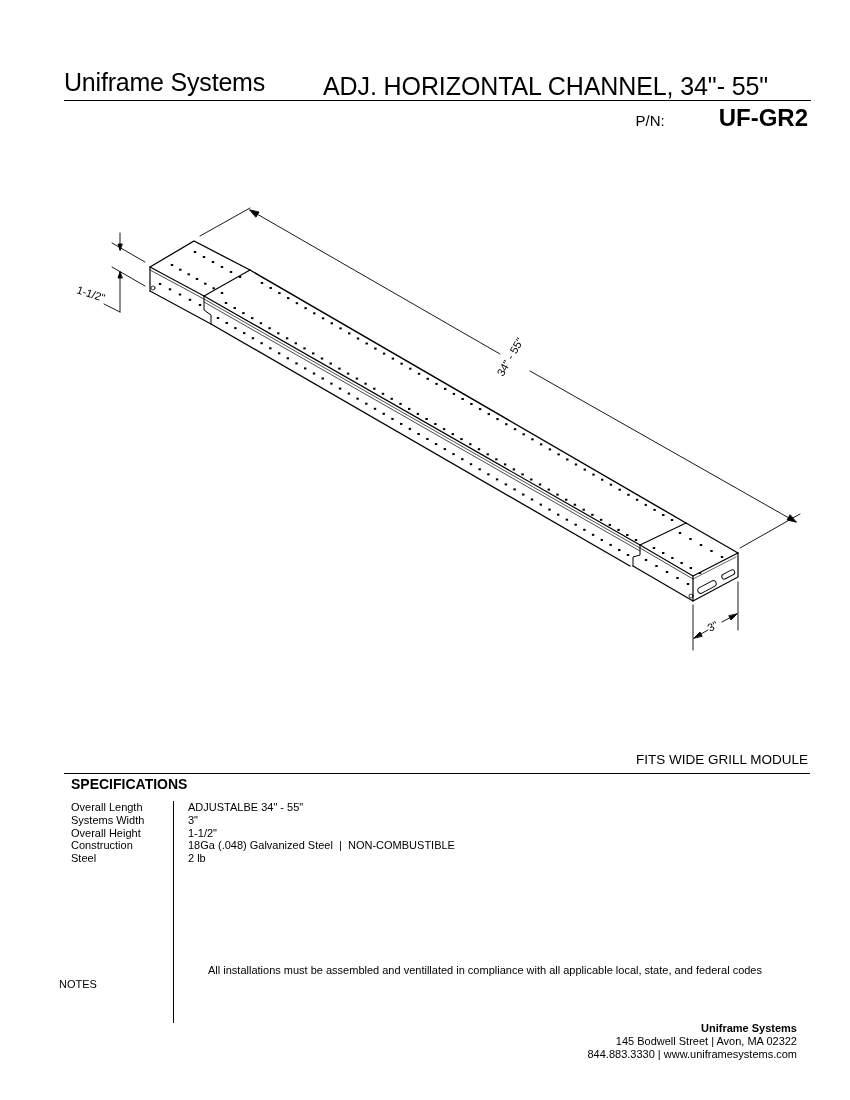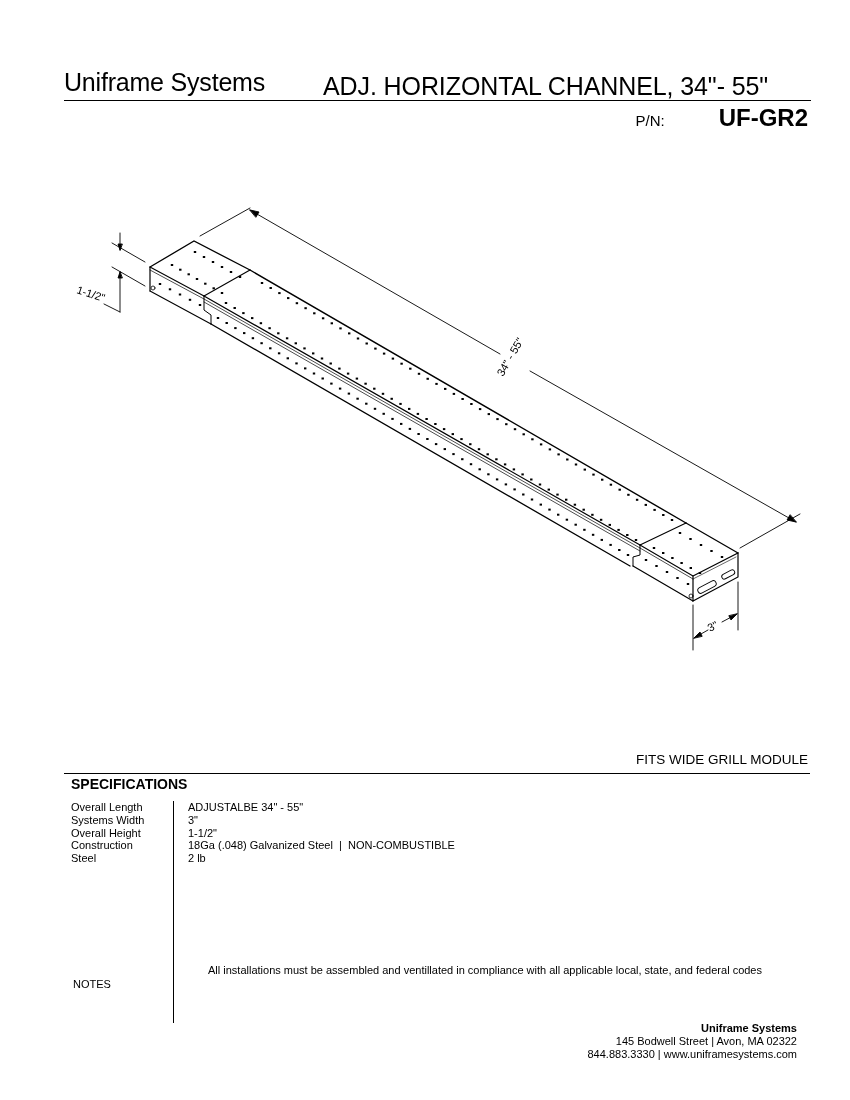--- a/index.html
+++ b/index.html
@@ -11,21 +11,21 @@
   .pn-row { right: 42px; top: 104px; white-space: nowrap; }
   .pn-label { font-size: 15px; margin-right: 6px; }
   .pn-value { font-size: 24px; font-weight: bold; margin-left: 48px; }
   .drawing { left: 0; top: 180px; }
   .fits { right: 42px; top: 752px; font-size: 13.5px; white-space: nowrap; text-align: center; }
   .spec-rule { left: 64px; top: 773px; width: 746px; border-top: 1.3px solid #000; }
   .spec-heading { left: 71px; top: 776px; font-size: 14px; font-weight: bold; }
   .spec-divider { left: 173px; top: 801px; height: 222px; border-left: 1px solid #000; }
   .spec-labels { left: 71px; top: 801px; font-size: 11px; line-height: 12.8px; }
   .spec-values { left: 188px; top: 801px; font-size: 11px; line-height: 12.8px; white-space: nowrap; }
-  .notes-label { left: 73px; top: 978px; font-size: 11px; }
+  .notes-label { left: 59px; top: 978px; font-size: 11px; }
   .notes-text { left: 188px; top: 964px; font-size: 11px; white-space: nowrap; margin-left: 20px; }
   .footer { right: 53px; top: 1022px; text-align: right; font-size: 11px; line-height: 13px; white-space: nowrap; }
   .footer .fname { font-weight: bold; }
 </style>
 </head>
 <body>
 
 <div class="abs company-title">Uniframe Systems</div>
 <div class="abs product-title">ADJ. HORIZONTAL CHANNEL, 34"- 55"</div>
 <div class="abs header-rule"></div>

